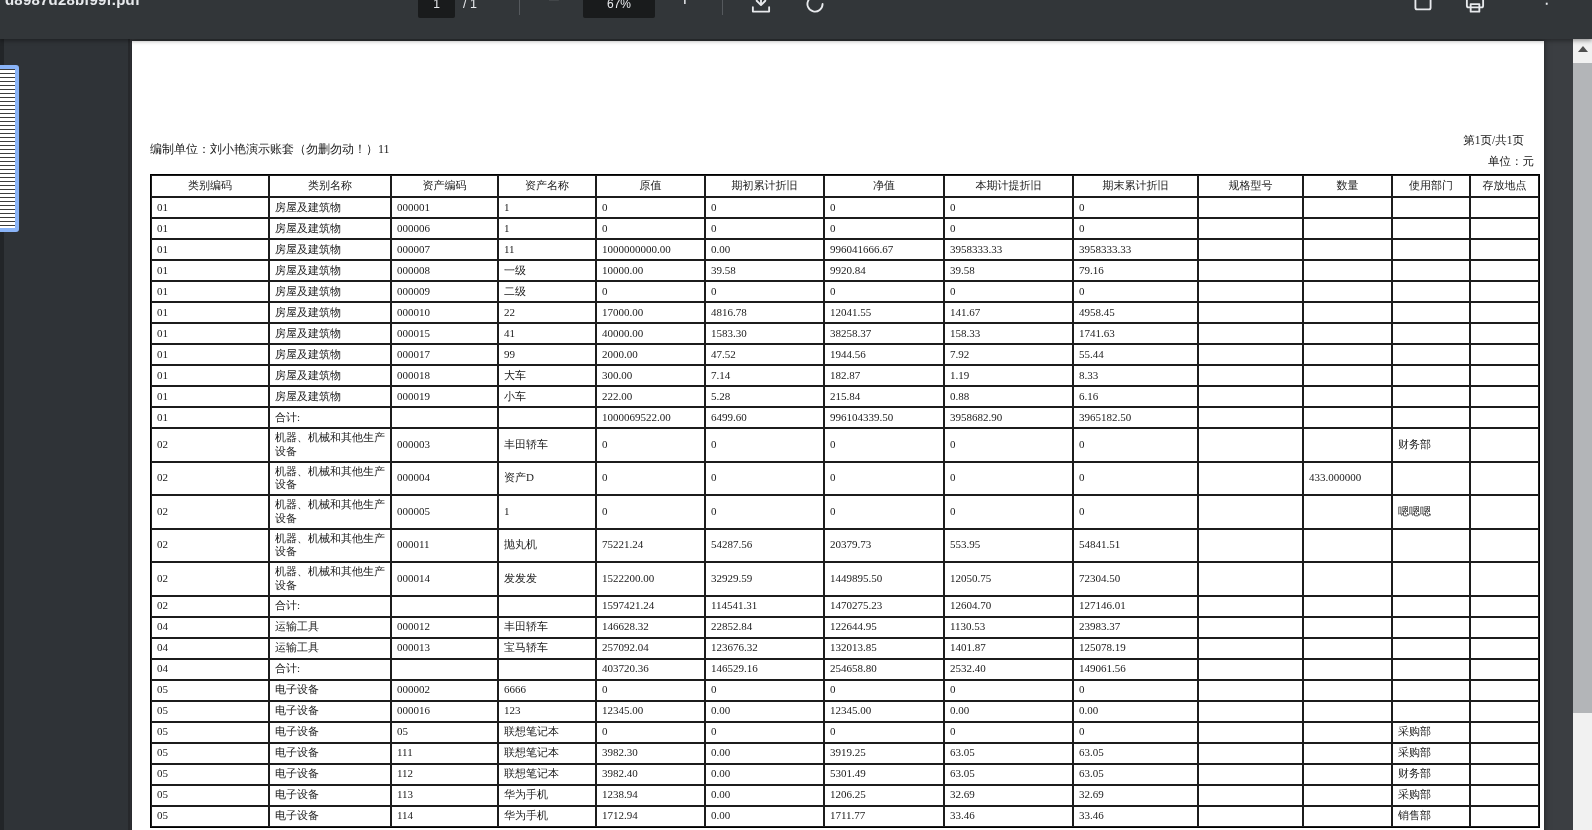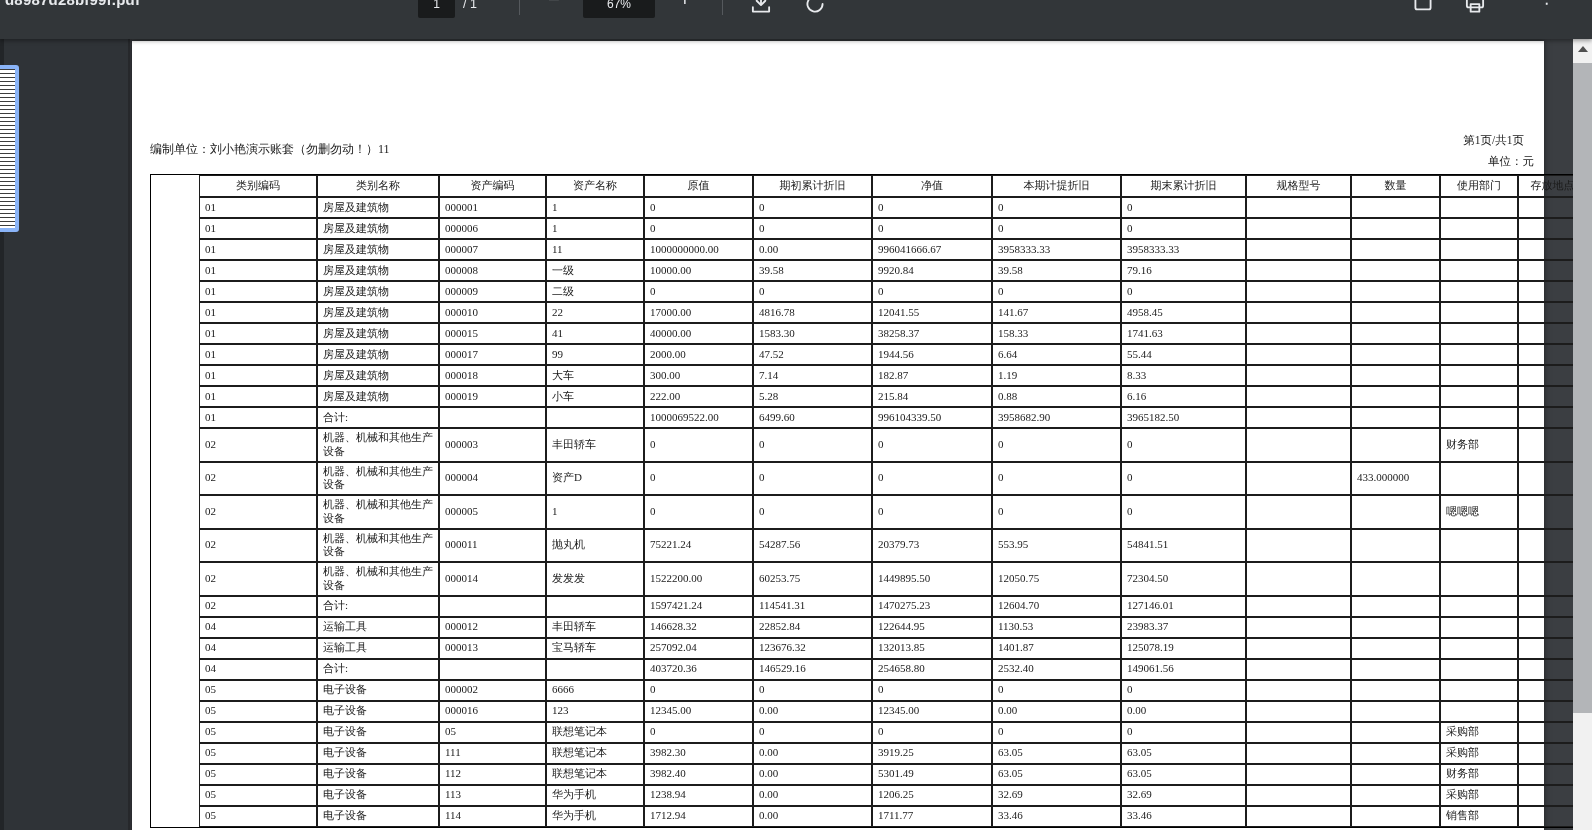--- a/index.html
+++ b/index.html
@@ -42,21 +42,21 @@
     background:#fff; z-index:6; box-shadow:0 0 6px rgba(0,0,0,.5);
     font-family:"Liberation Serif","DejaVu Serif",serif; color:#1a1a1a; }
   .doc-title { position:absolute; left:0; top:53px; width:100%; text-align:center;
     font-size:19px; font-weight:700; letter-spacing:1px; }
   .meta-left  { position:absolute; left:18px;  top:100px; font-size:12px; }
   .meta-page  { position:absolute; right:20px; top:92px;  font-size:11.5px; }
   .meta-unit  { position:absolute; right:10px; top:113px; font-size:11.5px; }
 
   table.dep { position:absolute; left:18px; top:133px; width:1388px;
     border-collapse:separate; border-spacing:0; table-layout:fixed;
-    font-size:11px; border:1px solid #000;padding-left:48px; }
+    font-size:11px; border:1px solid #000; }
   table.dep th, table.dep td { border:1px solid #1c1c1c; overflow:hidden;
     font-weight:400; line-height:1.25; }
   table.dep th { height:22px; text-align:center; padding:2px 2px; }
   table.dep td { height:21px; text-align:left; padding:2px 4px 2px 5px;
     word-break:break-all; }
 
   
   .scrollbar { position:absolute; right:0; top:39px; width:19px; height:791px;
     background:#f1f1f1; z-index:20; }
   .scroll-btn { position:absolute; left:0; top:0; width:19px; height:20px; background:#f1f1f1; }
@@ -263,21 +263,21 @@
           <td></td>
         </tr>
         <tr>
           <td>01</td>
           <td>房屋及建筑物</td>
           <td>000017</td>
           <td>99</td>
           <td>2000.00</td>
           <td>47.52</td>
           <td>1944.56</td>
-          <td>6.64</td>
+          <td>7.92</td>
           <td>55.44</td>
           <td></td>
           <td></td>
           <td></td>
           <td></td>
         </tr>
         <tr>
           <td>01</td>
           <td>房屋及建筑物</td>
           <td>000018</td>
@@ -381,21 +381,21 @@
           <td></td>
           <td></td>
           <td></td>
         </tr>
         <tr>
           <td>02</td>
           <td>机器、机械和其他生产设备</td>
           <td>000014</td>
           <td>发发发</td>
           <td>1522200.00</td>
-          <td>60253.75</td>
+          <td>32929.59</td>
           <td>1449895.50</td>
           <td>12050.75</td>
           <td>72304.50</td>
           <td></td>
           <td></td>
           <td></td>
           <td></td>
         </tr>
         <tr>
           <td>02</td>

